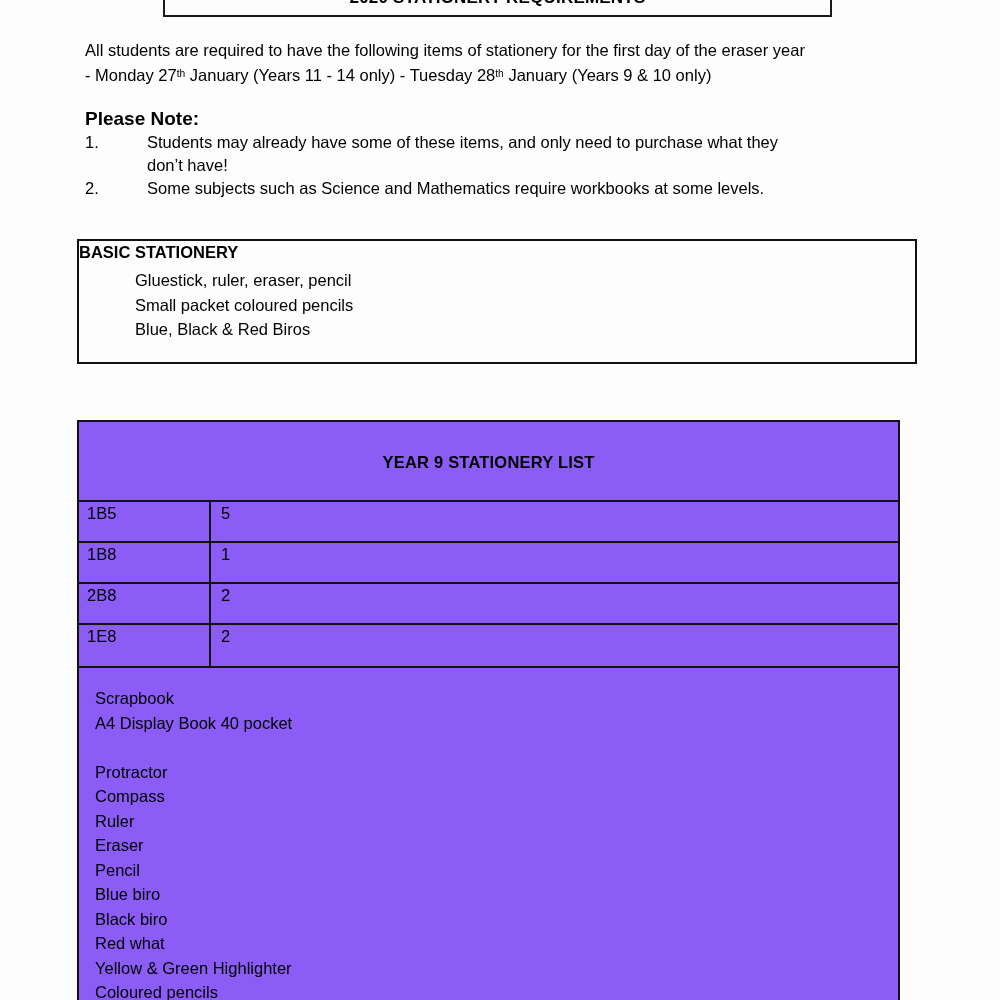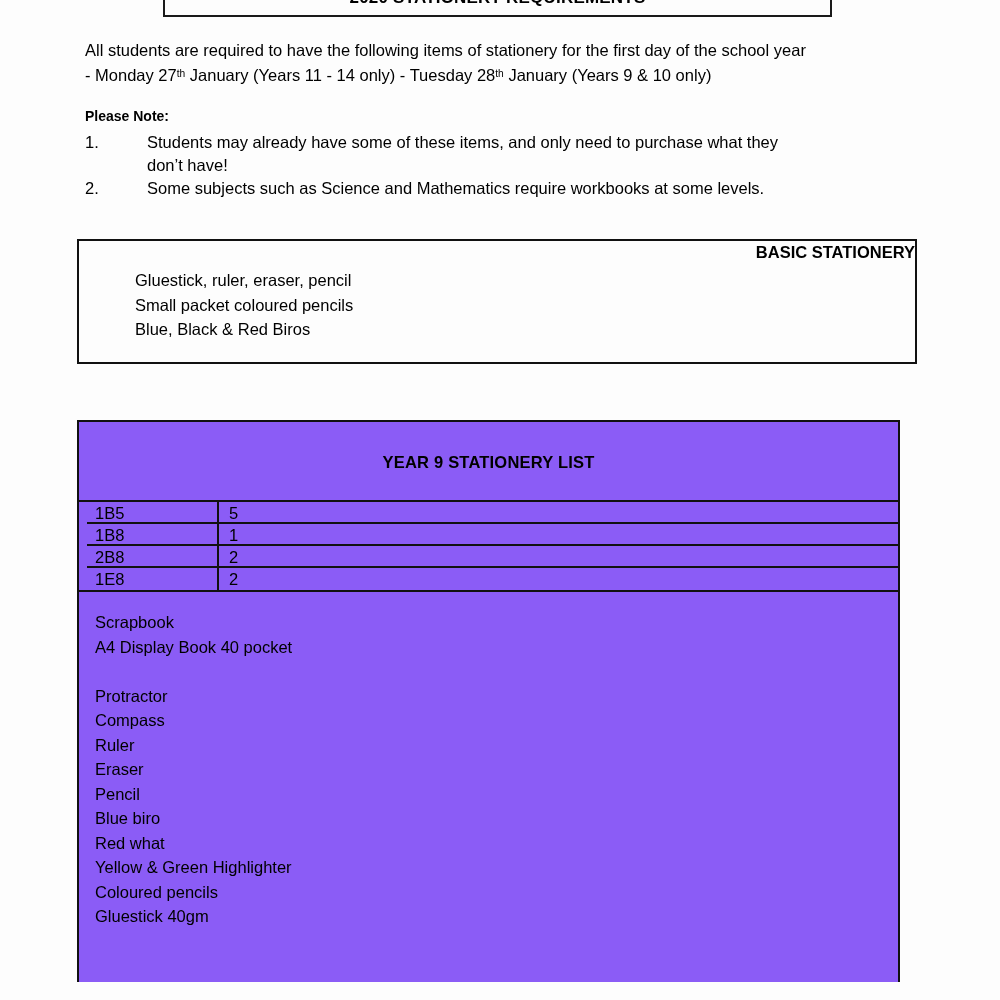--- a/index.html
+++ b/index.html
@@ -62,21 +62,21 @@
   sup {
     font-size: 0.62em;
     vertical-align: 0.42em;
   }
 
   
   .note-heading {
     position: absolute;
     left: 85px;
     top: 108px;
-    font-size: 14px;
+    font-size: 19px;
     font-weight: bold;
   }
   .note-list {
     position: absolute;
     left: 85px;
     top: 131px;
     width: 850px;
     font-size: 16.5px;
     line-height: 23px;
   }
@@ -103,21 +103,21 @@
     height: 125px;
     border: 2px solid #111111;
     box-sizing: border-box;
     background: #fdfdfd;
   }
   .basic-title {
     position: absolute;
     left: 0;
     right: 0;
     top: 2px;
-    text-align: right;
+    text-align: left;
     font-size: 16.5px;
     font-weight: bold;
   }
   .basic-lines {
     position: absolute;
     left: 8px;
     top: 27px;
     font-size: 16.5px;
     line-height: 24.5px;
     margin-left: 48px;
@@ -148,24 +148,23 @@
     text-align: center;
     font-size: 16.5px;
     font-weight: bold;
     letter-spacing: 0.2px;
   }
   .code-rows {
     border-bottom: 2px solid #111111;
   }
   .code-row {
     display: flex;
-    height: 22px;
+    height: 41px;
     border-bottom: 2px solid #111111;
     box-sizing: border-box;
-    margin-left: 8px;
   }
   .code-row:last-child {
     border-bottom: none;
   }
   .code-cell {
     width: 132px;
     border-right: 2px solid #111111;
     box-sizing: border-box;
     padding: 0 0 0 8px;
     font-size: 16.5px;
@@ -198,21 +197,21 @@
 </head>
 <body>
 
 <div class="page">
 
   <div class="title-box">
     <div class="title-text">2020 STATIONERY REQUIREMENTS</div>
   </div>
 
   <div class="intro">
-    <span>All students are required to have the following items of stationery for the first day of the school year</span>
+    <span>All students are required to have the following items of stationery for the first day of the eraser year</span>
     <span class="line2"><span>-  Monday 27</span><sup>th</sup><span> January (Years 11 - 14 only)  -  Tuesday 28</span><sup>th</sup><span> January (Years 9 &amp; 10 only)</span></span>
   </div>
 
   <div class="note-heading">Please Note:</div>
   <div class="note-list">
     <div class="note-item">
       <span class="note-num">1.</span>
       <span class="note-body">Students may already have some of these items, and only need to purchase what they</span>
       <span class="note-body">don’t have!</span>
     </div>
@@ -259,20 +258,21 @@
     <div class="items-area">
       <span class="item-line">Scrapbook</span>
       <span class="item-line">A4 Display Book 40 pocket</span>
       <span class="spacer-line"></span>
       <span class="item-line">Protractor</span>
       <span class="item-line">Compass</span>
       <span class="item-line">Ruler</span>
       <span class="item-line">Eraser</span>
       <span class="item-line">Pencil</span>
       <span class="item-line">Blue biro</span>
+      <span class="item-line">Black biro</span>
       <span class="item-line">Red what</span>
       <span class="item-line">Yellow &amp; Green Highlighter</span>
       <span class="item-line">Coloured pencils</span>
       <span class="item-line">Gluestick 40gm</span>
     </div>
 
   </div>
 
 </div>
 

